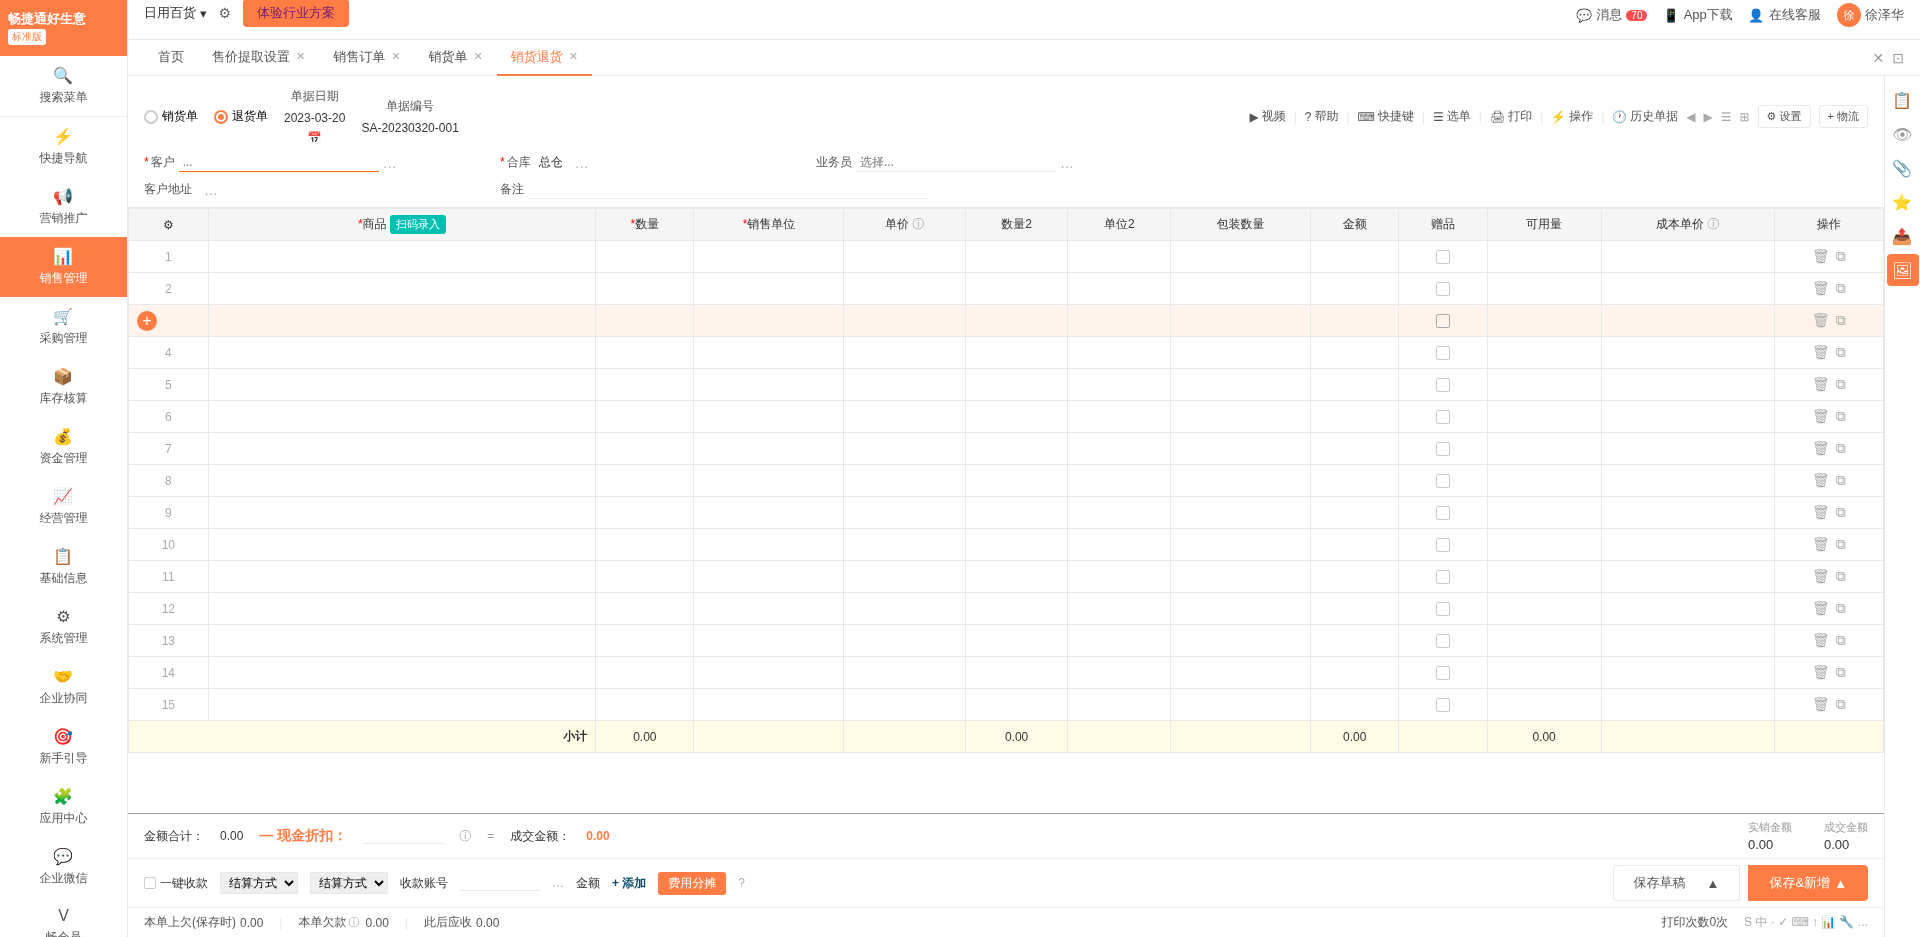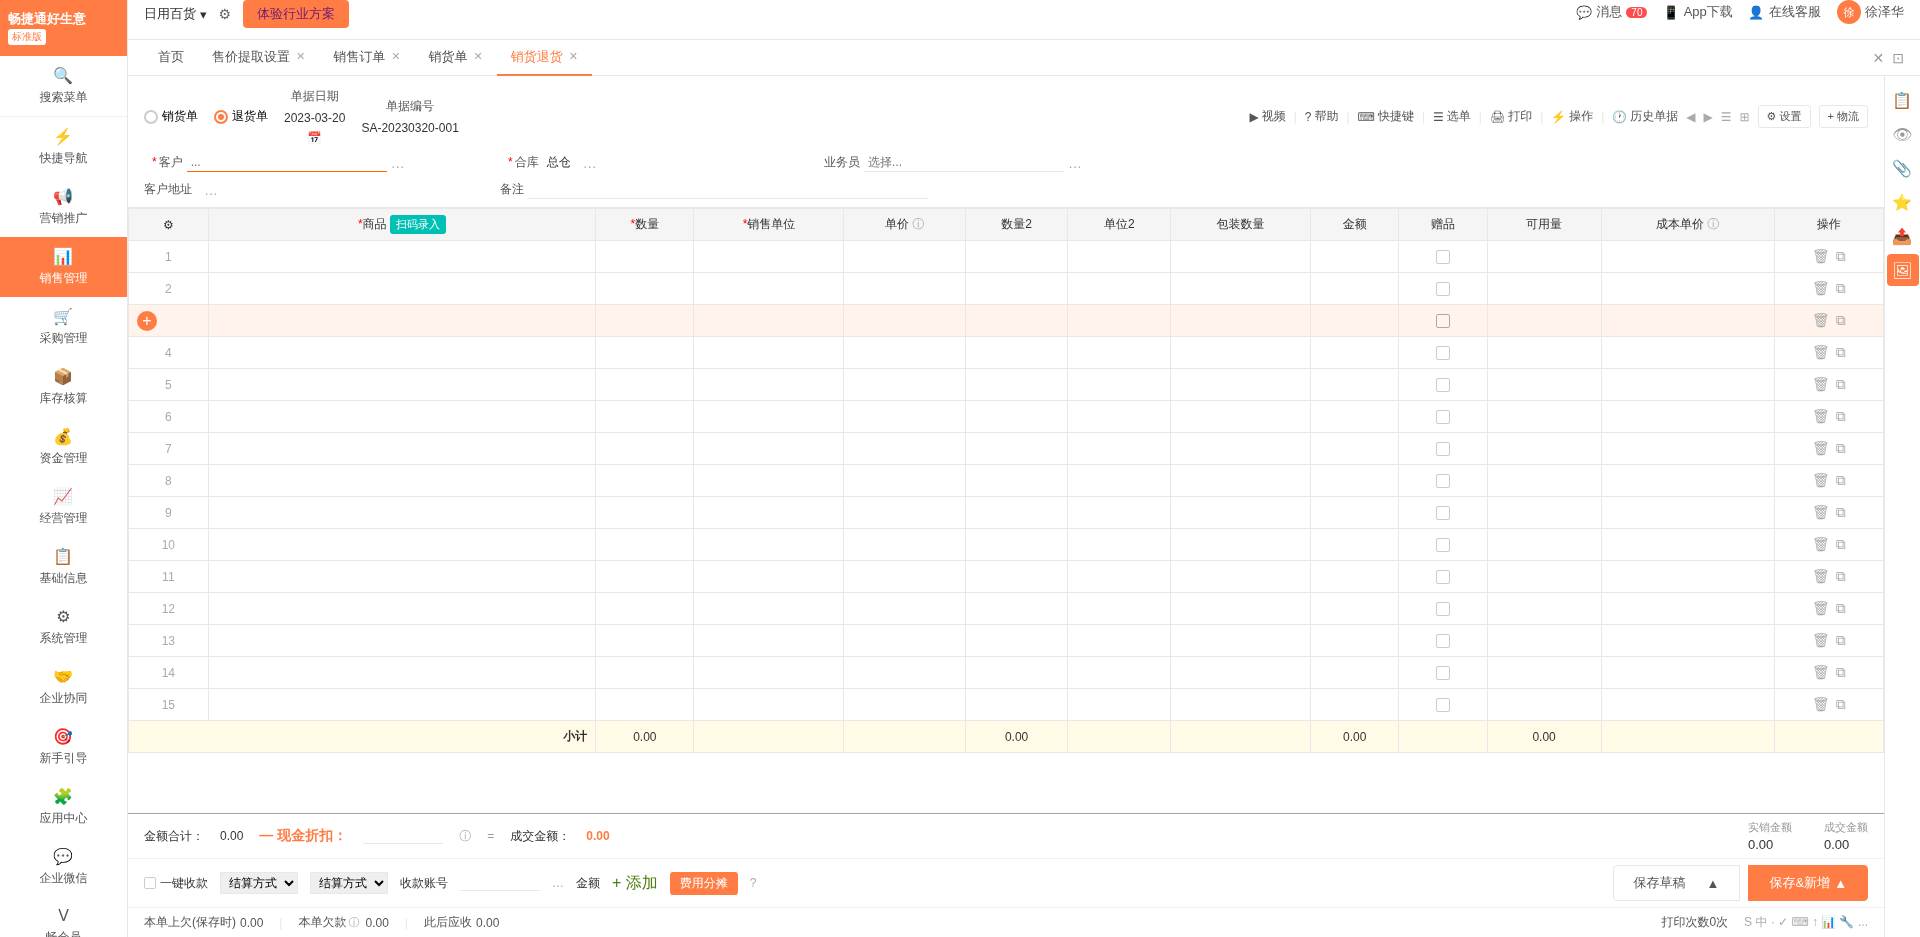--- a/index.html
+++ b/index.html
@@ -15,21 +15,21 @@
     .sidebar-logo-badge { background: #fff; color: #ff7d45; font-size: 10px; border-radius: 3px; padding: 1px 4px; margin-top: 2px; display: inline-block; }
     .sidebar-item { display: flex; flex-direction: column; align-items: center; padding: 10px 0; cursor: pointer; color: #555; font-size: 12px; gap: 4px; }
     .sidebar-item.active { background: #ff7d45; color: #fff; }
     .sidebar-item .icon { font-size: 16px; }
     .sidebar-search { border-bottom: 1px solid #f0f0f0; }
 
     
     .main-content { flex: 1; display: flex; flex-direction: column; overflow: hidden; }
 
     
-    .topbar { background: #fff; height: 40px; display: flex; align-items: flex-start; justify-content: space-between; padding: 0 16px; border-bottom: 1px solid #e8e8e8; }
+    .topbar { background: #fff; height: 40px; display: flex; align-items: flex-end; justify-content: space-between; padding: 12px 16px; border-bottom: 1px solid #e8e8e8; }
     .topbar-left { display: flex; align-items: center; gap: 12px; }
     .topbar-select { display: flex; align-items: center; gap: 4px; font-size: 13px; color: #333; cursor: pointer; }
     .topbar-gear { color: #666; cursor: pointer; font-size: 14px; }
     .topbar-btn { background: #ff7d45; color: #701a75; border: none; padding: 5px 14px; border-radius: 4px; cursor: pointer; font-size: 13px; }
     .topbar-right { display: flex; align-items: center; gap: 16px; }
     .topbar-right-item { display: flex; align-items: center; gap: 4px; color: #555; font-size: 13px; cursor: pointer; }
     .badge { background: #ff4d4f; color: #fff; border-radius: 10px; font-size: 10px; padding: 0 5px; min-width: 16px; text-align: center; }
     .user-avatar { width: 24px; height: 24px; background: #ff7d45; border-radius: 50%; display: flex; align-items: center; justify-content: center; color: #fff; font-size: 11px; }
 
     
@@ -74,21 +74,21 @@
     .footer-row td { background: #fffbe6 !important; font-weight: normal; color: #333; }
 
     
     .bottom-area { background: #fff; border-top: 1px solid #a3a3a3; }
     .bottom-row1 { display: flex; align-items: center; padding: 6px 16px; gap: 16px; font-size: 12px; color: #333; border-bottom: 1px solid #f0f0f0; }
     .bottom-minus { color: #ff7d45; font-weight: bold; font-size: 14px; }
     .bottom-equals { color: #999; }
     .bottom-row2 { display: flex; align-items: center; padding: 6px 16px; gap: 12px; font-size: 12px; color: #333; }
     .bottom-checkbox { display: flex; align-items: center; gap: 4px; cursor: pointer; }
     .btn-fee { background: #ff7d45; color: #fff; border: none; padding: 3px 10px; border-radius: 3px; cursor: pointer; font-size: 12px; }
-    .btn-add { color: #4d7c0f; cursor: pointer; font-size: 16px; }
+    .btn-add { color: #0c4a6e; cursor: pointer; font-size: 12px; font-weight: bold; }
     .bottom-footer { display: flex; align-items: center; padding: 6px 16px; border-top: 1px solid #f0f0f0; font-size: 12px; color: #555; }
     .summary-right { margin-left: auto; display: flex; gap: 32px; align-items: center; }
     .summary-item { display: flex; flex-direction: column; gap: 2px; }
     .summary-label { font-size: 11px; color: #999; }
     .summary-value { font-size: 13px; color: #333; font-weight: 500; }
     .btn-save-draft { background: #fff; border: 1px solid #e8e8e8; color: #555; padding: 8px 20px; cursor: pointer; font-size: 13px; border-radius: 4px 0 0 4px; display: flex; align-items: center; gap: 21px; text-align: right; }
     .btn-save-new { background: #ff7d45; border: 1px solid #ff7d45; color: #fff; padding: 8px 20px; cursor: pointer; font-size: 13px; border-radius: 0 4px 4px 0; display: flex; align-items: center; gap: 4px; }
 
     
     .right-panel { width: 36px; background: #fff; border-left: 1px solid #e8e8e8; display: flex; flex-direction: column; align-items: center; padding-top: 8px; gap: 2px; flex-shrink: 0; }
@@ -306,21 +306,21 @@
               <span style="cursor:pointer; color:#aaa;">▶</span>
               <span style="cursor:pointer; color:#aaa;">☰</span>
               <span style="cursor:pointer; color:#aaa;">⊞</span>
 
               <button class="right-action-btn btn-orange-outline">⚙ 设置</button>
               <button class="right-action-btn">+ 物流</button>
             </div>
           </div>
 
           <div class="form-row">
-            <div class="form-field" style="flex: 0 0 340px; margin-left: 8px;">
+            <div class="form-field" style="flex: 0 0 340px;">
               <span class="field-label required">客户</span>
               <input class="field-input" type="text" style="min-width: 200px; border-bottom: 1px solid rgb(255, 102, 0);" placeholder="...">
               <span class="field-dots">…</span>
             </div>
             <div class="form-field" style="flex: 0 0 300px;">
               <span class="field-label required">合库</span>
               <span style="font-size:12px; color:#333; margin-left:4px;">总仓</span>
               <span class="field-dots" style="color:#aaa; margin-left: 8px;">…</span>
             </div>
             <div class="form-field" style="flex: 1;">

